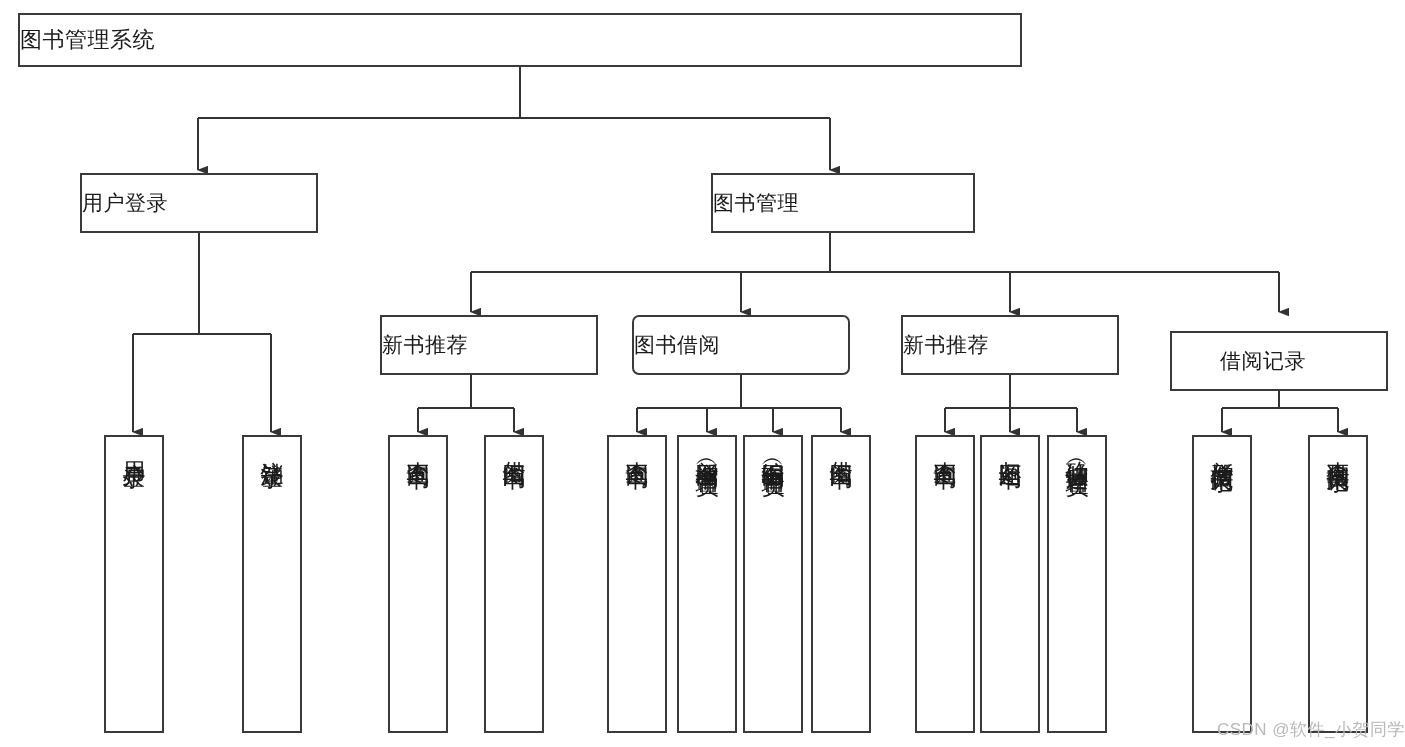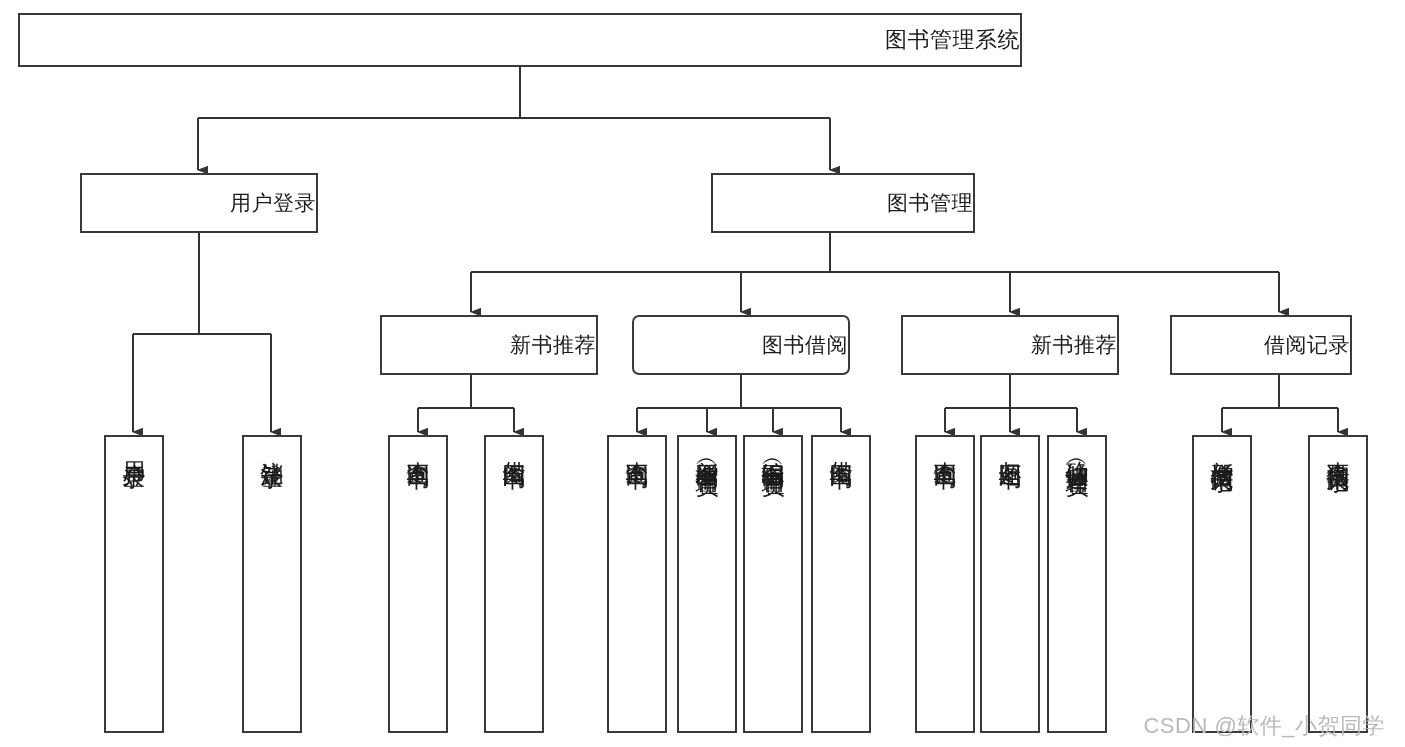--- a/index.html
+++ b/index.html
@@ -23,21 +23,21 @@
     height: 747px;
     pointer-events: none;
   }
   .node {
     position: absolute;
     box-sizing: border-box;
     background: #ffffff;
     border: 2px solid #3a3a3a;
     display: flex;
     align-items: center;
-    justify-content: flex-end;
+    justify-content: flex-start;
     color: #1b1b1b;
   }
   .node .label {
     display: block;
     text-align: center;
     line-height: 1.22;
     white-space: pre-wrap;
   }
   .node.horiz .label {
     font-size: 21px;
@@ -53,23 +53,23 @@
   .node.leaf .label {
     writing-mode: vertical-rl;
     text-orientation: upright;
     font-size: 23px;
     line-height: 1.18;
     letter-spacing: 2px;
     margin: 0 auto;
   }
   .watermark {
     position: absolute;
-    right: 20px;
+    right: 0;
     bottom: 6px;
-    font-size: 22px;
+    font-size: 17px;
     color: #b9b9b9;
     letter-spacing: 0.5px;
     user-select: none;
   }
 </style>
 </head>
 <body>
 
 <div id="canvas">
 
@@ -143,21 +143,21 @@
   </div>
 
   <div class="node horiz" style="left:632px; top:315px; width:218px; height:60px;border-radius:7px;">
     <span class="label">图书借阅</span>
   </div>
 
   <div class="node horiz" style="left:901px; top:315px; width:218px; height:60px;">
     <span class="label">新书推荐</span>
   </div>
 
-  <div class="node horiz" style="left:1170px; top:315px; width:182px; height:60px;">
+  <div class="node horiz" style="left:1170px; top:331px; width:218px; height:60px;padding-left:48px;">
     <span class="label">借阅记录</span>
   </div>
 
   <div class="node leaf" style="left:104px; top:435px; width:60px; height:298px;">
     <span class="label">用户登录</span>
   </div>
   <div class="node leaf" style="left:242px; top:435px; width:60px; height:298px;">
     <span class="label">注销登录</span>
   </div>
 

